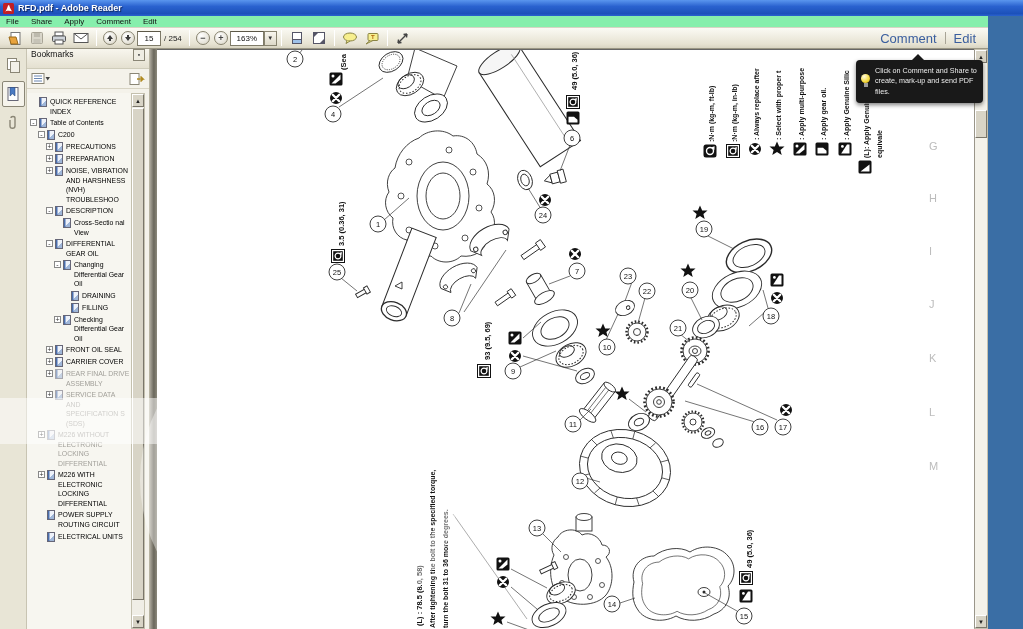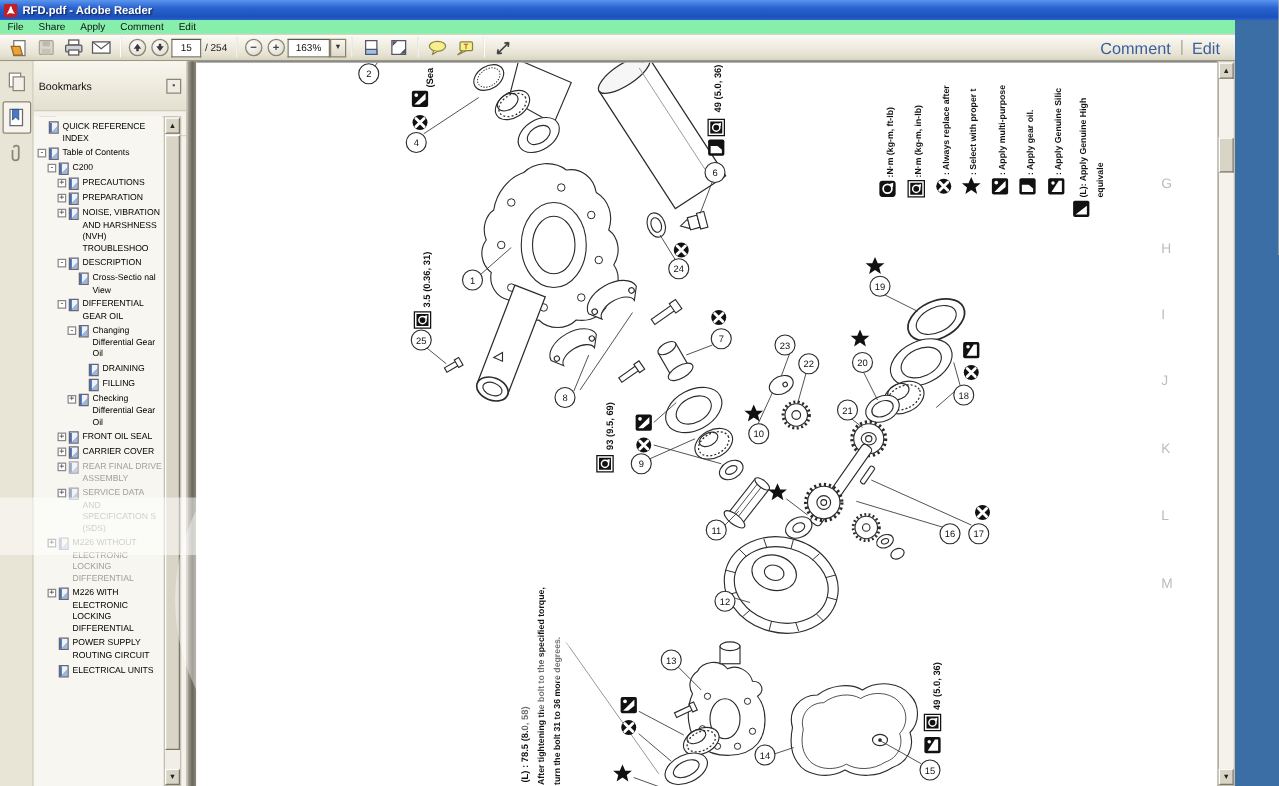--- a/index.html
+++ b/index.html
@@ -37,21 +37,21 @@
   #tb-right{margin-left:auto;display:flex;align-items:center;}
   .tb-link{color:#3a5e9e;font-size:13px;padding:0 8px;cursor:pointer;}
   #tb-right .div{width:1px;height:12px;background:#a8a496;}
 
   
   #leftstrip{position:absolute;left:0;top:49px;width:27px;height:580px;background:#e8e5d6;border-right:1px solid #c8c4b2;}
   .strip-btn{width:23px;height:26px;margin:3px auto 2px auto;display:flex;align-items:center;justify-content:center;border:1px solid transparent;border-radius:2px;}
   .strip-btn.active{background:#f6f4ec;border-color:#8a8676;}
 
   #bmpanel{position:absolute;left:27px;top:49px;width:123px;height:580px;background:#f4f2ea;border-right:1px solid #b8b4a2;}
-  #bmpanel .hdr{height:40px;display:flex;align-items:center;padding:0 4px;font-size:8.5px;color:#111;background:linear-gradient(#f8f6ee,#e4e0d0);border-bottom:1px solid #cfccba;}
+  #bmpanel .hdr{height:20px;display:flex;padding:0 4px;font-size:8.5px;color:#111;background:linear-gradient(#f8f6ee,#e4e0d0);border-bottom:1px solid #cfccba;}
   #bm-hdr-btn{margin-left:auto;width:12px;height:12px;border:1px solid #8a8676;background:#efede3;font-size:7px;line-height:9px;text-align:center;color:#555;}
   #bmpanel .opts{height:20px;display:flex;align-items:center;padding:0 4px;border-bottom:1px solid #d8d4c4;}
   #bm-new-btn{margin-left:auto;}
   #bmtree{position:absolute;left:0;top:44px;width:104px;bottom:0;overflow:hidden;background:#f7f6f0;padding-top:3px;}
   .bm-row{position:relative;display:flex;align-items:flex-start;margin:1px 0 2px 0;cursor:default;}
   .bm-exp{flex:0 0 7px;width:7px;height:7px;border:1px solid #888;background:#fff;font-size:7px;line-height:5px;text-align:center;color:#333;margin:1px 2px 0 0;}
   .exp-none .bm-exp{visibility:hidden;}
   .exp-plus .bm-exp::before{content:"+";}
   .exp-minus .bm-exp::before{content:"-";}
   .bm-ico{flex:0 0 8px;width:8px;height:10px;margin:0 3px 0 0;border:1px solid #667;
@@ -870,14 +870,22 @@
     <div class="sb-btn" style="top:0;">▲</div>
     <div class="sb-thumb" style="top:60px;height:28px;"></div>
     <div class="sb-btn" style="bottom:0;">▼</div>
   </div>
 
   <div id="bluebg"></div>
 
   <div class="wm" id="wm-band"></div>
   <div class="wm" id="wm-ring"></div>
 
+  <div id="tooltip">
+    <span class="caret"></span>
+    <span class="bulb">
+        <span class="glass"></span>
+        <span class="base"></span>
+      </span>
+    <span>Click on Comment and Share to create, mark-up and send PDF files.</span>
+  </div>
 
 </div>
 
 </body></html>

